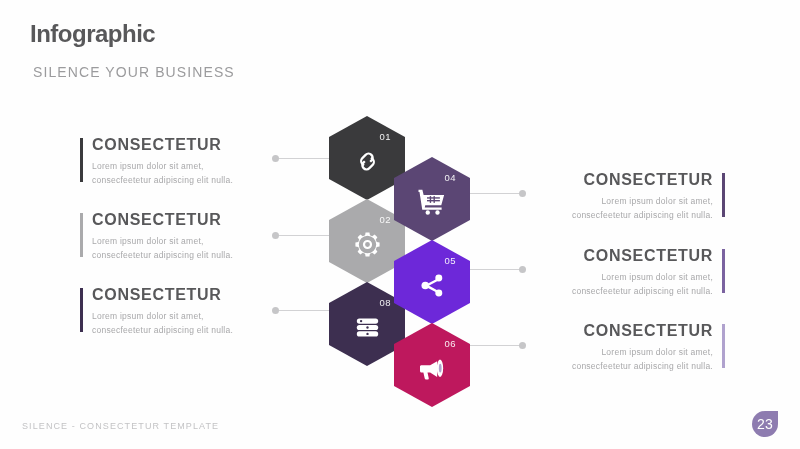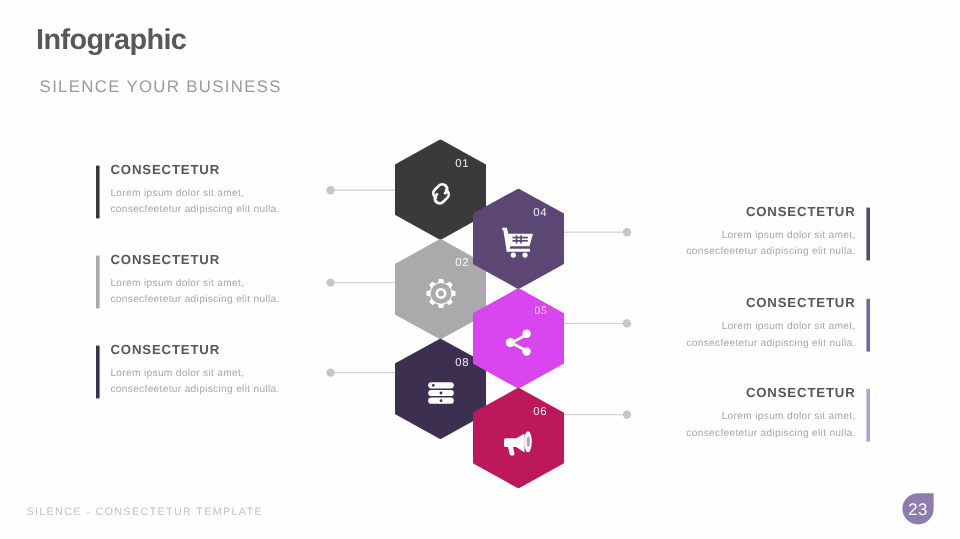--- a/index.html
+++ b/index.html
@@ -73,21 +73,21 @@
     width: 3px;
     height: 44px;
   }
   .txt-block.left { padding-left: 12px; }
   .txt-block.left .bar { left: 0; }
   .txt-block.right { text-align: right; padding-right: 12px; }
   .txt-block.right .bar { right: 0; }
 
   .txt-block h3 {
     margin: 0 0 5px 0;
-    font-size: 11px;
+    font-size: 16px;
     font-weight: bold;
     color: #58585a;
     letter-spacing: 0.7px;
   }
   .txt-block p {
     margin: 0;
     font-size: 8.5px;
     line-height: 1.65;
     color: #a8a8aa;
     letter-spacing: 0.25px;
@@ -245,21 +245,21 @@
       <rect x="8" y="8.2" width="10.3" height="1.1" fill="#5b4674"></rect>
       <rect x="8" y="10.4" width="10.3" height="1.1" fill="#5b4674"></rect>
       <rect x="10.2" y="7.3" width="1.1" height="5.4" fill="#5b4674"></rect>
       <rect x="13.2" y="7.3" width="1.1" height="5.4" fill="#5b4674"></rect>
       <circle cx="8.6" cy="20.4" r="1.75"></circle>
       <circle cx="16.4" cy="20.4" r="1.75"></circle>
     </svg>
   </span>
 </div>
 
-<div class="hex" style="left:394px; top:240px; background:#d946ef;font-family:Liberation Serif, serif;">
+<div class="hex" style="left:394px; top:240px; background:#6d28d9;">
   <span class="num">05</span>
   <span class="glyph">
     <svg viewBox="0 0 24 24" width="27" height="27">
       <path d="M7.6 10.4l8.4-4.5 1 1.8-8.4 4.5zM8.6 12.1l8.4 4.5-1 1.8-8.4-4.5z"></path>
       <circle cx="17.6" cy="5.4" r="3.1"></circle>
       <circle cx="5.6" cy="12" r="3.4"></circle>
       <circle cx="17.6" cy="18.6" r="3.1"></circle>
     </svg>
   </span>
 </div>

